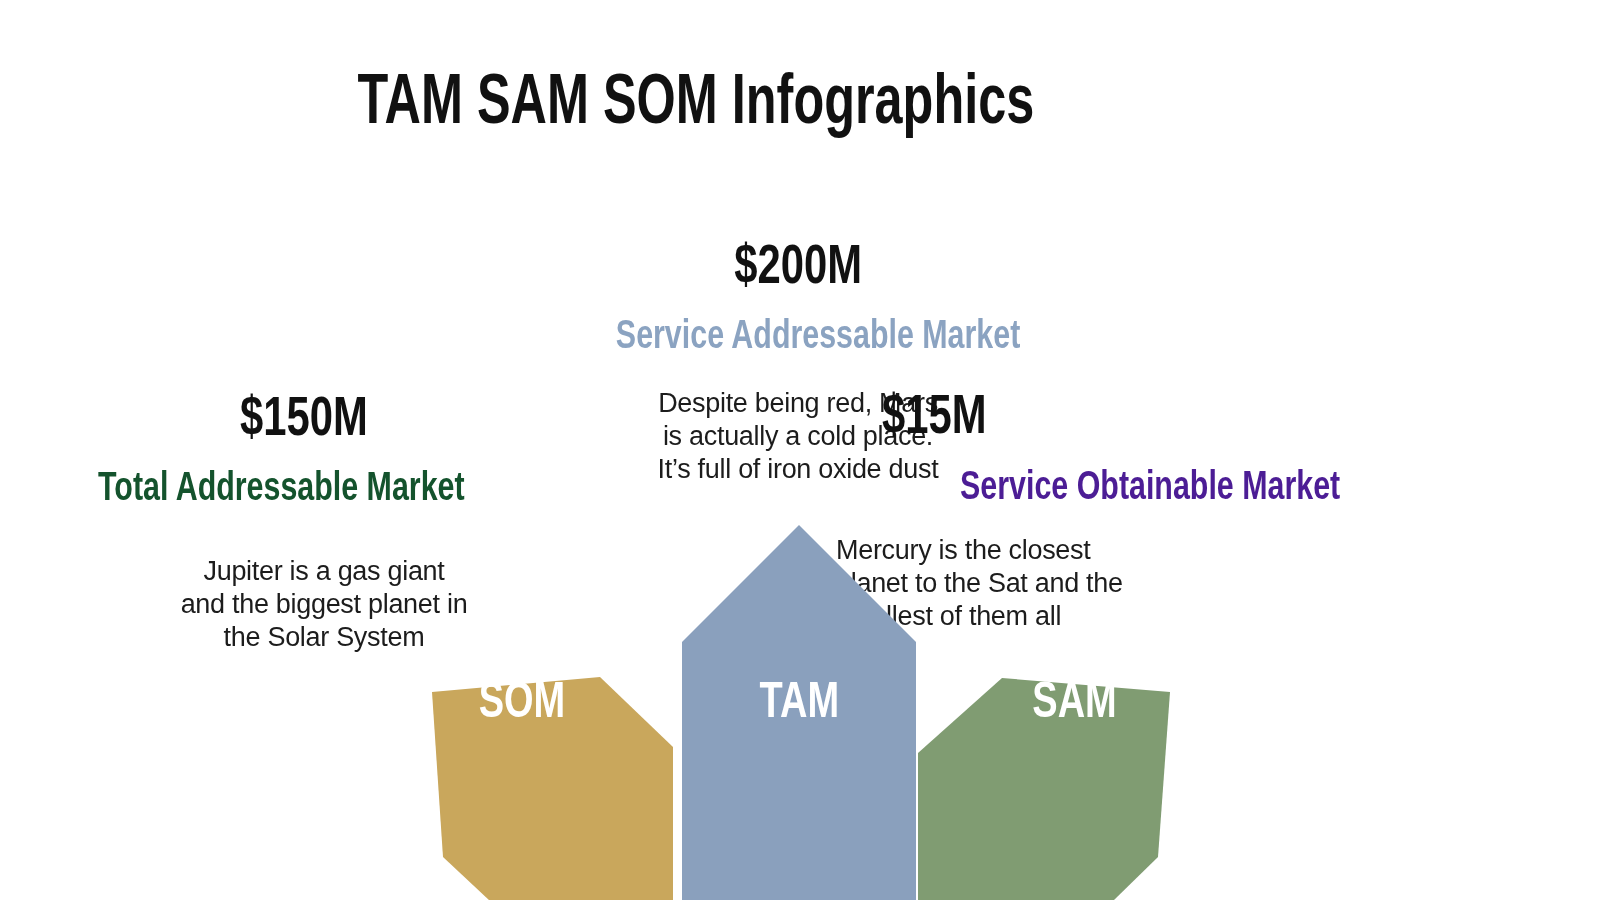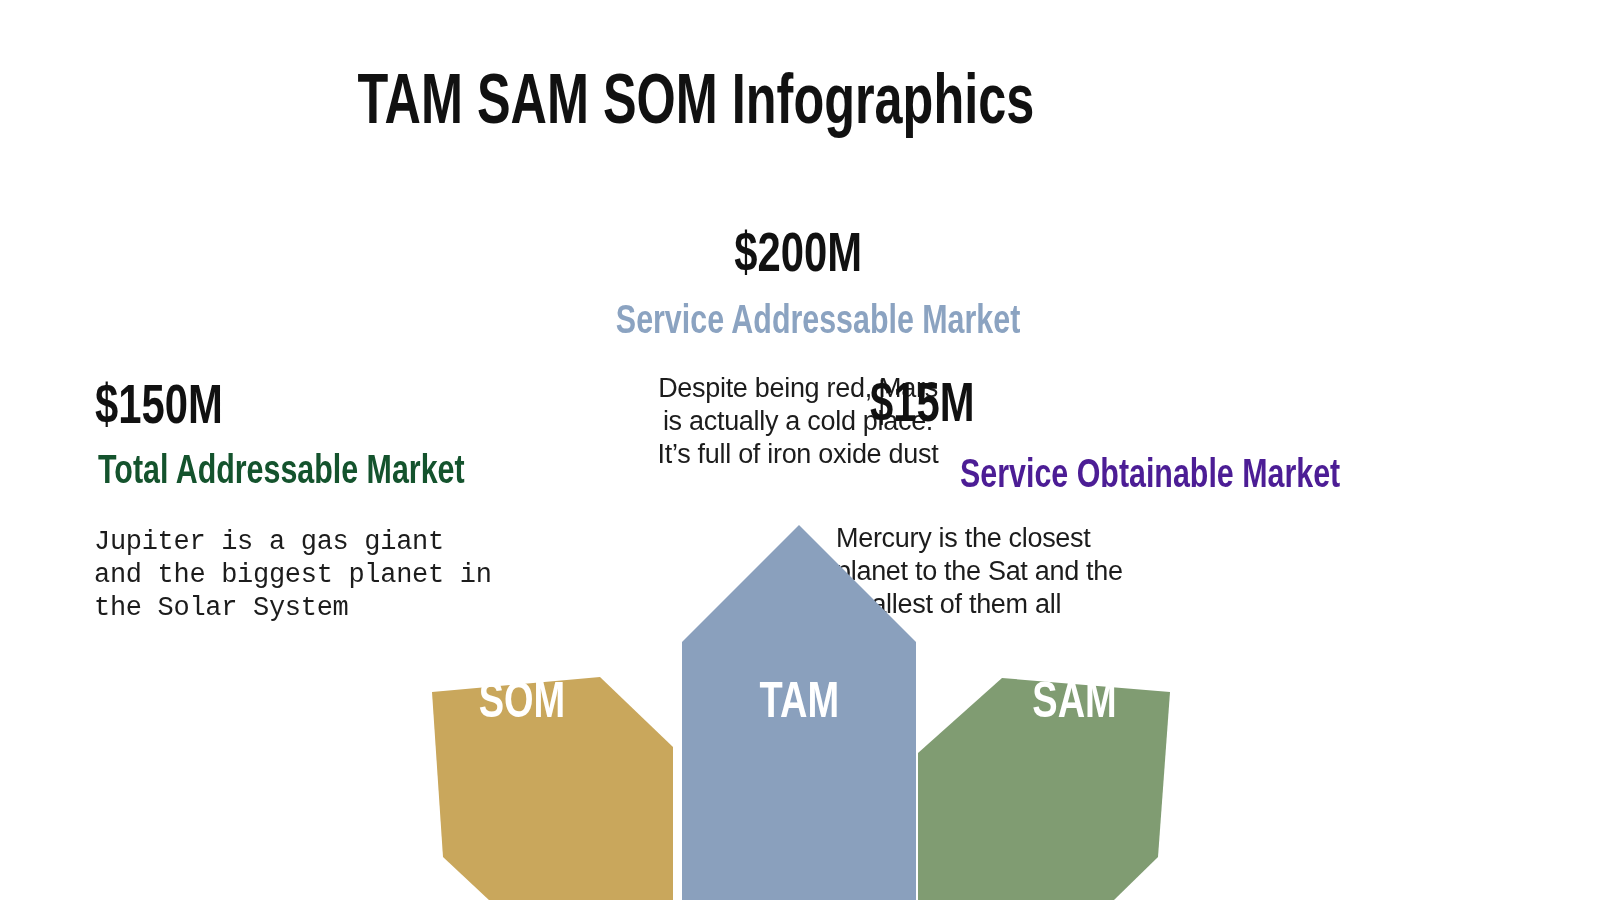--- a/index.html
+++ b/index.html
@@ -13,29 +13,29 @@
   .o-left{transform-origin:0 50%;}
   .o-center{transform-origin:50% 50%;}
   .o-right{transform-origin:100% 50%;}
 
   .title{
     position:absolute;top:57px;left:0;right:0;margin:0;text-align:center;
     font-size:70px;font-weight:700;line-height:1.2;color:#111111;
   }
 
   .callout{position:absolute;}
-  .value{margin:1px;font-size:55px;font-weight:700;line-height:1.2;color:#111111;}
+  .value{margin:13px;font-size:55px;font-weight:700;line-height:1.2;color:#111111;}
   .heading{margin:4px;font-size:40px;font-weight:700;line-height:1.2;}
   .desc{
     margin:0;font-size:27px;font-weight:400;line-height:33px;color:#1c1c1c;
     white-space:pre-line;letter-spacing:-0.3px;
   }
-  .callout-left{left:94px;top:370px;width:460px;text-align:left;}
+  .callout-left{left:94px;top:370px;width:460px;text-align:center;}
   .callout-left .heading{margin-top:8px;}
-  .callout-left .desc{margin-top:33px;font-family:Liberation Mono, monospace;}
+  .callout-left .desc{margin-top:45px;}
   .callout-center{left:548px;top:218px;width:500px;text-align:center;}
   .callout-center .heading{margin-top:10px;}
   .callout-center .desc{margin-top:29px;}
   .callout-right{right:96px;top:368px;width:460px;}
   .callout-right .heading{margin-top:14px;}
   .callout-right .desc{margin-top:25px;}
 
   .c-gold{color:#14532d;}
   .c-blue{color:#8BA3C1;}
   .c-green{color:#4c1d95;}

